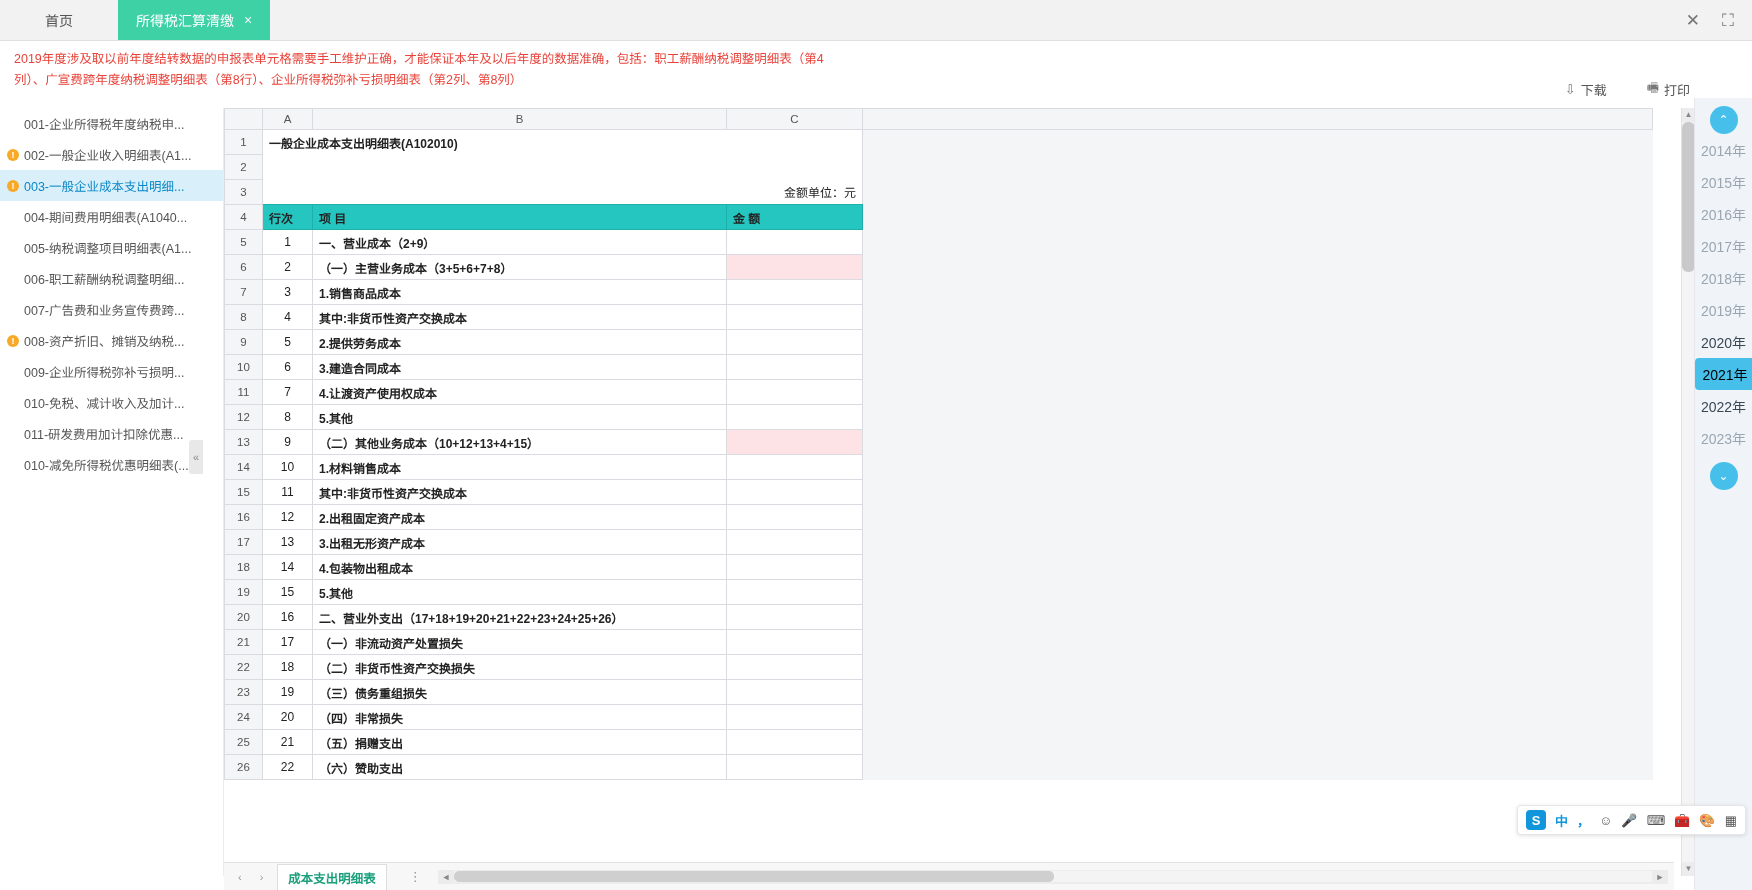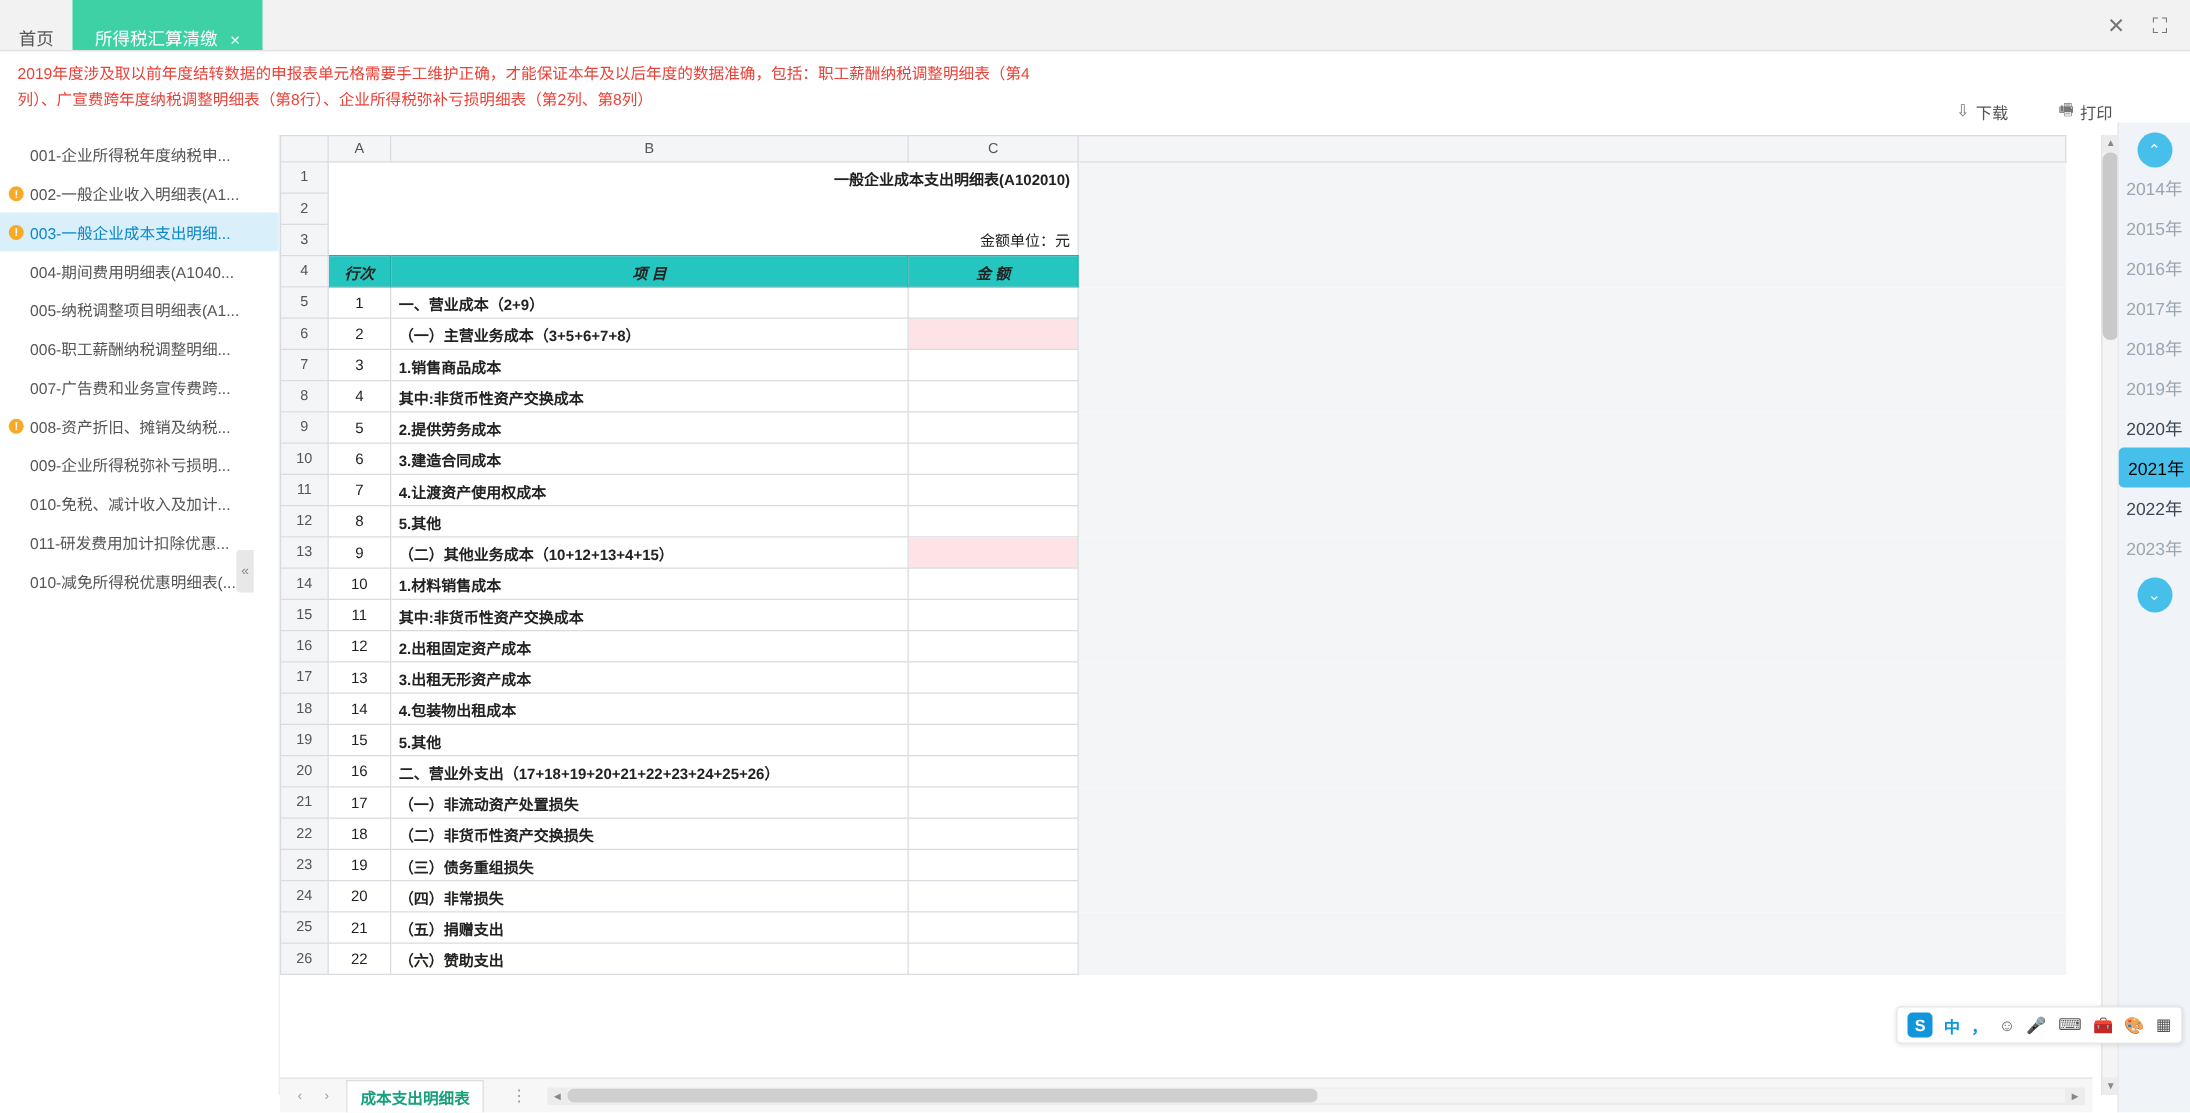--- a/index.html
+++ b/index.html
@@ -14,23 +14,23 @@
   #app { position: relative; width: 1752px; height: 890px; background:#fff; }
 
   
   .tabbar {
     position: absolute; top: 0; left: 0; width: 1752px; height: 41px;
     background: #f2f2f2;
     border-bottom: 1px solid #e0e0e0;
     display: flex; align-items: stretch;
   }
   .tab {
-    display: flex; align-items: flex-end; justify-content: center;
+    display: flex; align-items: center; justify-content: center;
     padding: 0 16px; font-size: 14px; color: #555;
-    cursor: pointer; background: #f2f2f2;
+    cursor: pointer; background: #f2f2f2; margin-left: 30px;
   }
   .tab.home { width: 58px; padding: 0; }
   .tab.active {
     background: #3fd1a6; color: #fff; font-weight: normal;
     min-width: 152px; position: relative;
   }
   .tab.active .tab-close {
     margin-left: 10px; font-size: 14px; color: #ffffff; opacity: .9;
   }
   .win-btns {
@@ -107,27 +107,27 @@
     border: 1px solid #d9dbe0; text-align: center;
     font-size: 11.5px; color: #555;
   }
   td.cell {
     height: 25px; border: 1px solid #d9dbe0;
     font-size: 12px; color: #222; padding: 0 6px;
     overflow: hidden; white-space: nowrap;
   }
   td.blank { border: none; }
   .title-cell {
-    text-align: right; font-size: 17px; font-weight: bold;
+    text-align: left; font-size: 17px; font-weight: bold;
     color: #111; border: none !important;
   }
   .unit-cell { text-align: right; font-size: 12px; border: none !important; padding-right: 10px; margin-top: 40px;}
   .hdr-teal {
     background: #25c5c0; color: #fff; font-weight: bold;
-    text-align: center; border: 1px solid #1fb0ab !important; font-style: italic;
+    border: 1px solid #1fb0ab !important;
   }
   .c-num { text-align: center; }
   .pinkcell { background: #fde3e5; }
   .indent0 { padding-left: 6px; font-weight: bold; }
   .indent1 { padding-left: 26px; font-weight: bold; }
   .indent2 { padding-left: 42px; font-weight: bold; }
   .indent3 { padding-left: 56px; font-weight: bold; }
 
   
   .vscroll {

